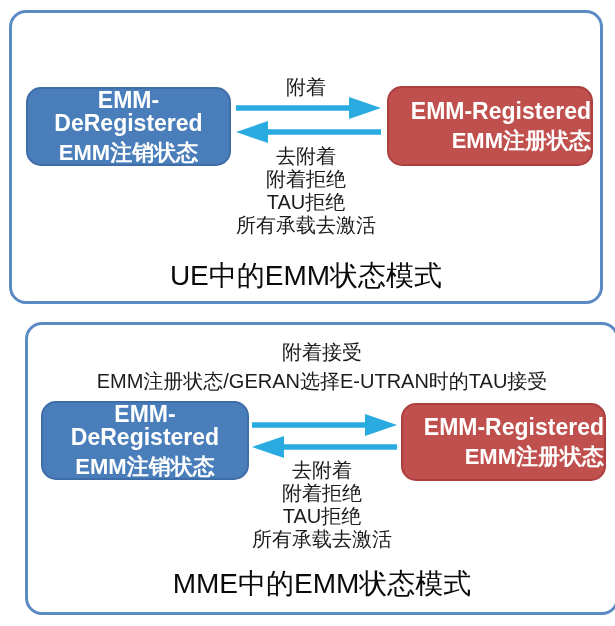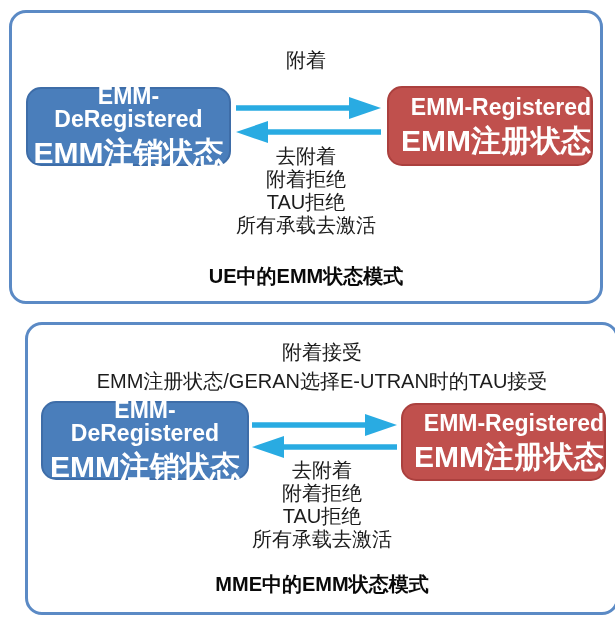--- a/index.html
+++ b/index.html
@@ -13,49 +13,49 @@
   }
   #panel-ue{top:10px;height:294px;}
   #panel-mme{top:322px;height:293px;margin-left:16px;}
 
   .state-box{
     position:absolute;box-sizing:border-box;border-radius:15px;
     display:flex;flex-direction:column;justify-content:center;align-items:center;
     gap:7px;text-align:center;color:var(--box-text);font-weight:bold;
   }
   .state-box .en{font-size:23px;line-height:1;}
-  .state-box .zh{font-size:30px;line-height:1;}
+  .state-box .zh{font-size:22px;line-height:1;}
   .dereg{background:var(--deregistered-box);border:2px solid var(--deregistered-border);}
   .reg{background:var(--registered-box);border:2px solid var(--registered-border);align-items:flex-end;}
 
   #panel-ue .dereg{left:14px;top:74px;width:205px;height:79px;}
   #panel-ue .reg{left:375px;top:73px;width:206px;height:80px;}
   #panel-mme .dereg{left:13px;top:76px;width:208px;height:79px;}
   #panel-mme .reg{left:373px;top:78px;width:205px;height:78px;}
 
   .arrow{position:absolute;left:224px;width:145px;height:22px;}
   .arrow line{stroke:var(--arrow);stroke-width:5.5;}
   .arrow polygon{fill:var(--arrow);}
   #panel-ue .arrow-fwd{top:84px;}
   #panel-ue .arrow-rev{top:108px;}
   #panel-mme .arrow-fwd{top:89px;}
   #panel-mme .arrow-rev{top:111px;}
 
   .lbl{
     position:absolute;left:0;width:100%;text-align:center;
     color:var(--label-text);font-size:20px;line-height:23px;
   }
-  #panel-ue .fwd-lbl{top:36px;}
+  #panel-ue .fwd-lbl{top:63px;}
   #panel-ue .rev-lbl{top:132px;}
   #panel-mme .fwd-lbl{top:13px;line-height:29px;}
   #panel-mme .rev-lbl{top:134px;}
 
   .panel-title{
     position:absolute;left:0;width:100%;text-align:center;
-    color:var(--title-text);font-weight:bold;font-size:20px;line-height:30px;
+    color:var(--title-text);font-weight:normal;font-size:28px;line-height:30px;
   }
   #panel-ue .panel-title{top:248px;}
   #panel-mme .panel-title{top:244px;}
 </style>
 </head>
 <body>
 
 <div class="panel" id="panel-ue">
   <div class="lbl fwd-lbl">
     <div>附着</div>

